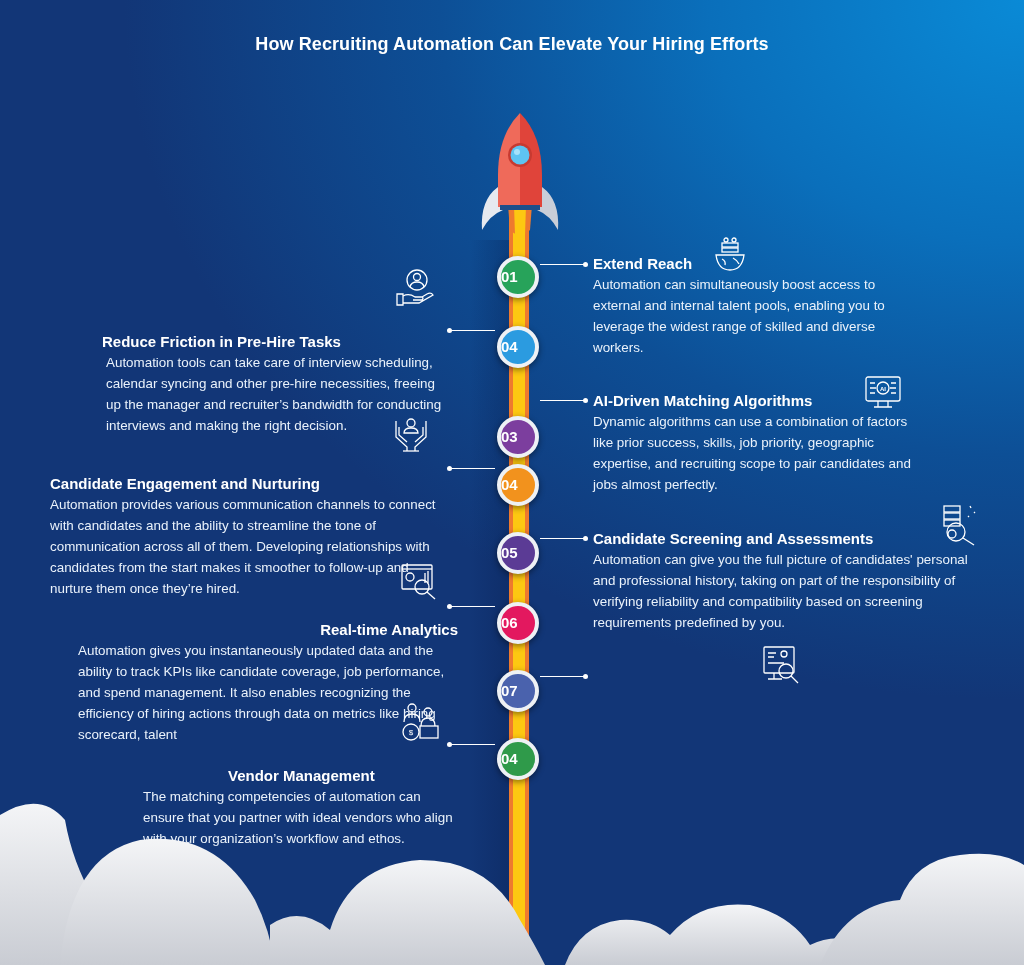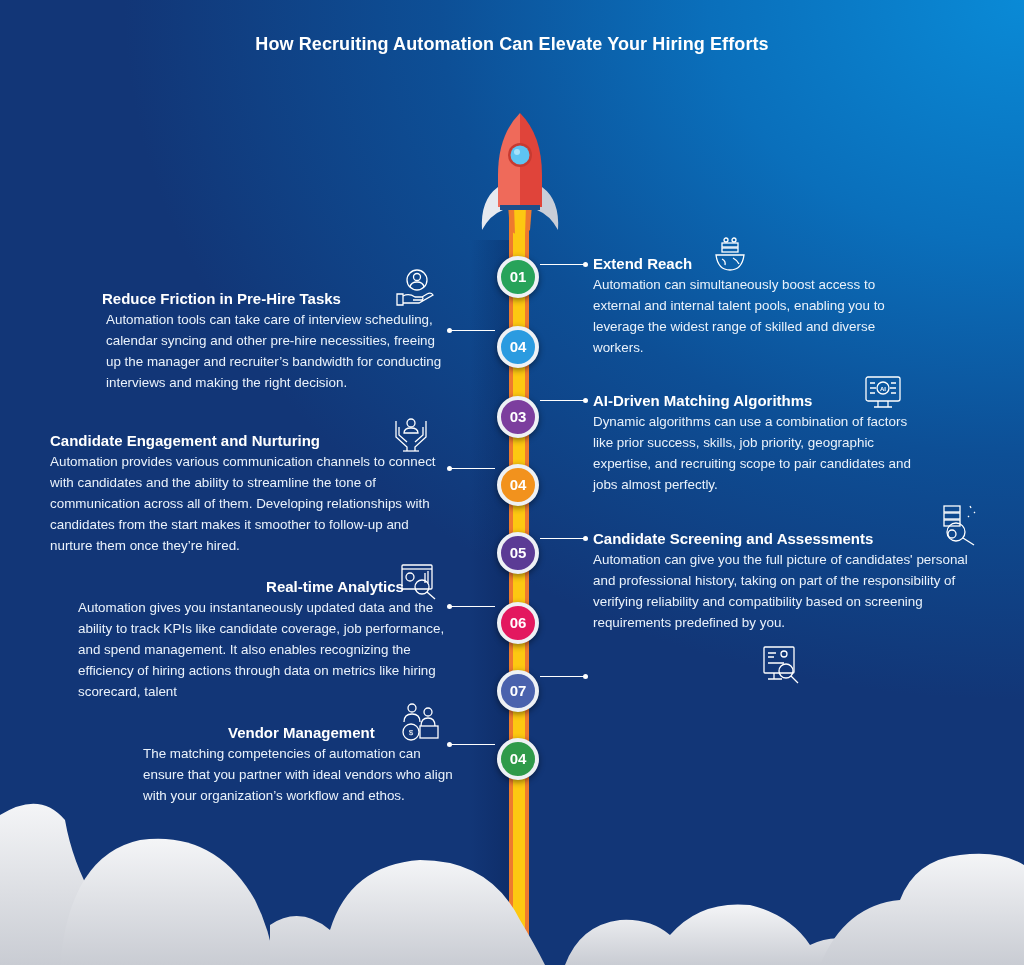--- a/index.html
+++ b/index.html
@@ -16,29 +16,29 @@
   .rocket { position: absolute; left: 470px; top: 105px; width: 100px; height: 160px; }
   
   .trail-outer { position: absolute; left: 509px; top: 205px; width: 20px; height: 760px; background: #ee7a2e; }
   .trail-inner { position: absolute; left: 513px; top: 205px; width: 12px; height: 760px; background: #fdc811; }
   .trail-shadow { position: absolute; left: 470px; top: 240px; width: 40px; height: 725px;
      background: linear-gradient(to right, rgba(8,30,80,0) 0%, rgba(8,30,80,0.35) 100%); }
 
   .node {
     position: absolute; width: 34px; height: 34px; border-radius: 50%;
     border: 4px solid #eef1f5; box-shadow: 0 2px 6px rgba(0,0,0,0.45);
-    color: #fff; font-weight: bold; font-size: 15px; line-height: 34px; text-align: center;
+    color: #fff; font-weight: bold; font-size: 15px; line-height: 34px; 
   }
   .connector { position: absolute; height: 1px; background: #ffffff; }
   .dot { position: absolute; width: 5px; height: 5px; border-radius: 50%; background: #fff; }
 
   .card { position: absolute; color: #fff; }
   .card h3 { margin: 0; font-size: 15px; font-weight: bold; white-space: nowrap; }
   .card p { margin: 2px 0 0 0; font-size: 13.4px; line-height: 21px; color: #eaf2fb; }
-  .card.left h3 { text-align: right; }
+  .card.left h3 { text-align: right; margin-top: 43px; }
   .icon { position: absolute; width: 40px; height: 40px; }
 
   .clouds { position: absolute; left: 0; top: 0; width: 1024px; height: 965px; pointer-events: none; }
 </style>
 </head>
 <body>
 
 <div class="canvas">
 
   <div class="title">How Recruiting Automation Can Elevate Your Hiring Efforts</div>
@@ -55,21 +55,21 @@
     <path d="M50 8 Q28 30 28 70 L28 102 L50 102 Z" fill="#ef6a5a"></path>
     <path d="M50 8 Q72 30 72 70 L72 102 L50 102 Z" fill="#e0443a"></path>
     <rect x="30" y="100" width="40" height="5" fill="#1d4e8a"></rect>
     <circle cx="50" cy="50" r="12" fill="#c73a31"></circle>
     <circle cx="50" cy="50" r="9.5" fill="#5ec4f2"></circle>
     <circle cx="47" cy="47" r="3" fill="#a6e2fb"></circle>
   </svg>
 
   <div class="node" style="left:497px;top:256px;background:#27a35a">01</div>
   <div class="node" style="left:497px;top:326px;background:#2b9be0">04</div>
-  <div class="node" style="left:497px;top:396px;background:#7c3e9e">03</div>
+  <div class="node" style="left:497px;top:416px;background:#7c3e9e">03</div>
   <div class="node" style="left:497px;top:464px;background:#f2921d">04</div>
   <div class="node" style="left:497px;top:532px;background:#5b3b95">05</div>
   <div class="node" style="left:497px;top:602px;background:#e3185f">06</div>
   <div class="node" style="left:497px;top:670px;background:#4a62ad">07</div>
   <div class="node" style="left:497px;top:738px;background:#2f9a4a">04</div>
 
   <div class="connector" style="left:540px;top:264px;width:45px"></div>
   <div class="dot" style="left:583px;top:262px"></div>
   <div class="connector" style="left:540px;top:400px;width:45px"></div>
   <div class="dot" style="left:583px;top:398px"></div>
@@ -144,21 +144,21 @@
     <rect x="6" y="4" width="16" height="6"></rect>
       <rect x="6" y="11" width="16" height="6"></rect>
       <rect x="6" y="18" width="16" height="6"></rect>
     <circle cx="18" cy="30" r="9"></circle>
       <path d="M25 36 L36 43"></path>
       <circle cx="14" cy="32" r="4"></circle>
     <path d="M32 4 L33 6 M36 10 L37 11 M30 14 L31 15"></path>
   </svg>
 
   <div class="card left" style="left:78px;top:578px;width:380px">
-    <h3 style="padding-left:134px;text-align:center">Real-time Analytics</h3>
+    <h3 style="padding-left:134px;text-align:right">Real-time Analytics</h3>
     <p>Automation gives you instantaneously updated data and the ability to track KPIs like candidate coverage, job performance, and spend management. It also enables recognizing the efficiency of hiring actions through data on metrics like hiring scorecard, talent</p>
   </div>
   <svg class="icon" style="left:400px;top:563px;width:38px;height:38px" viewBox="0 0 38 38" fill="none" stroke="#fff" stroke-width="1.3">
     <rect x="2" y="2" width="30" height="24" rx="1"></rect>
       <path d="M2 6 H32"></path>
       <circle cx="10" cy="14" r="4"></circle>
     <path d="M25 10 V20 M28 8 V20"></path>
       <circle cx="22" cy="24" r="7"></circle>
       <path d="M27 29 L35 36"></path>
   </svg>

